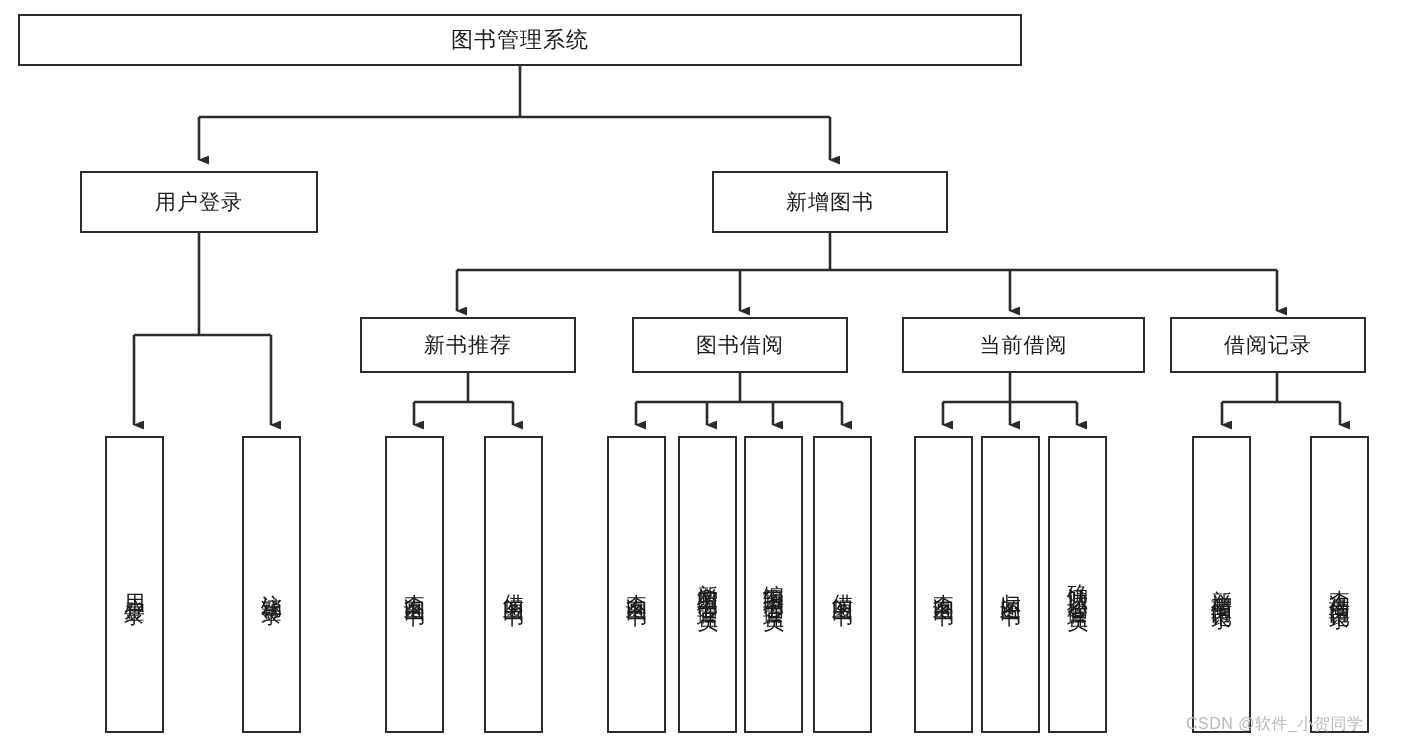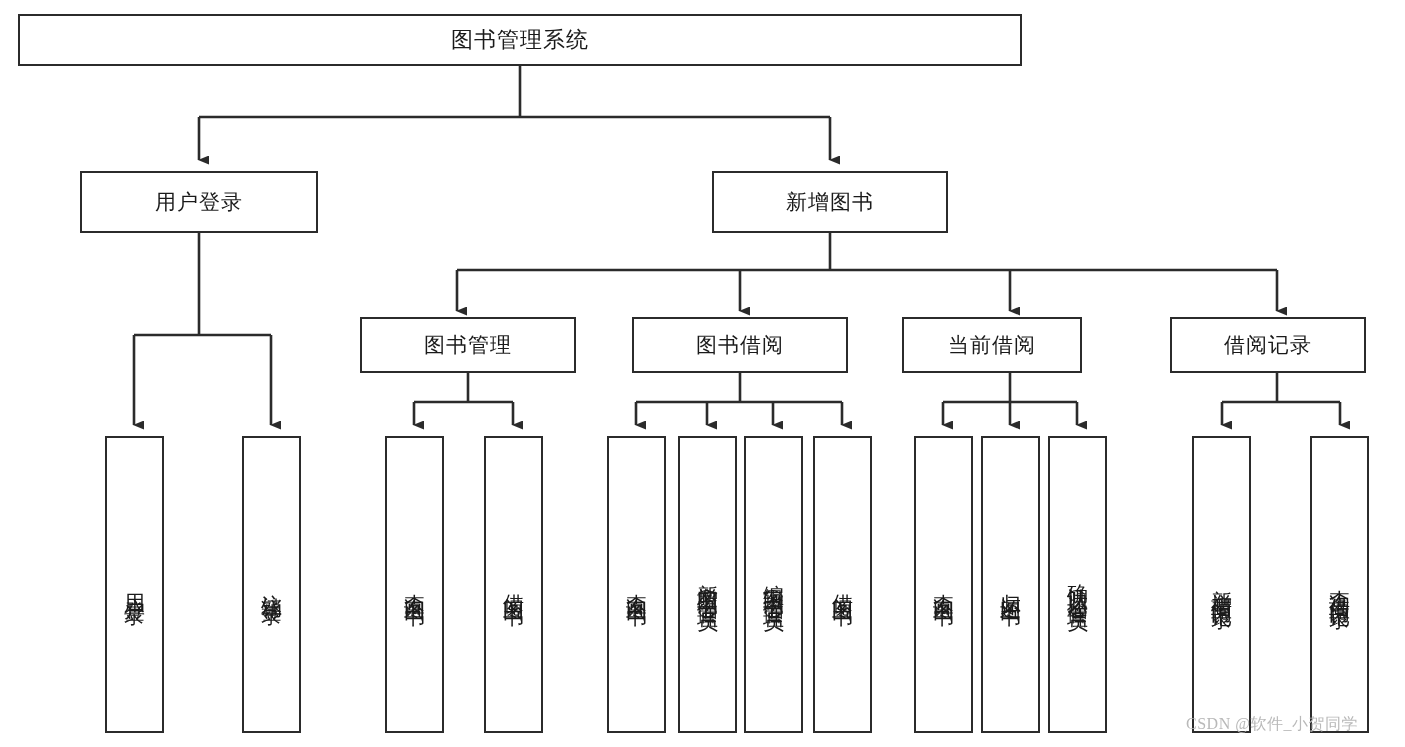--- a/index.html
+++ b/index.html
@@ -7,21 +7,21 @@
   #canvas{position:relative;width:1405px;height:747px;background:#ffffff;overflow:hidden;}
   #wires{position:absolute;left:0;top:0;width:1405px;height:747px;}
   .node{position:absolute;box-sizing:border-box;background:#ffffff;border:2.5px solid #2b2b2b;
         display:flex;align-items:center;justify-content:center;color:#1a1a1a;}
   .node.h{font-size:21px;letter-spacing:1px;}
   .node.root{font-size:22px;letter-spacing:1px;}
   .node.v{writing-mode:vertical-rl;text-orientation:upright;font-size:21px;
           letter-spacing:4px;line-height:1.05;padding:4px 0;}
   .node.v span{writing-mode:vertical-rl;text-orientation:upright;}
   .watermark{position:absolute;left:1186px;top:714px;font-size:16px;color:#b9b9b9;
-             letter-spacing:0.5px;white-space:nowrap;font-family:Liberation Serif, serif;}
+             letter-spacing:0.5px;white-space:nowrap;}
 </style>
 </head>
 <body>
 
 <div id="canvas">
 
   <svg id="wires" viewBox="0 0 1405 747" xmlns="http://www.w3.org/2000/svg">
     <defs>
       <marker id="ah" markerWidth="10" markerHeight="11" refX="4.5" refY="10" orient="auto" markerUnits="userSpaceOnUse">
         <path d="M0,0 L9,0 L4.5,11 Z" fill="#2b2b2b"></path>
@@ -77,26 +77,26 @@
   </div>
 
   <div class="node h" style="left:80px;top:171px;width:238px;height:62px;">
     <span>用户登录</span>
   </div>
   <div class="node h" style="left:712px;top:171px;width:236px;height:62px;">
     <span>新增图书</span>
   </div>
 
   <div class="node h" style="left:360px;top:317px;width:216px;height:56px;">
-    <span>图书管理</span>
+    <span>新书推荐</span>
   </div>
   <div class="node h" style="left:632px;top:317px;width:216px;height:56px;text-align:center;">
     <span>图书借阅</span>
   </div>
-  <div class="node h" style="left:902px;top:317px;width:180px;height:56px;">
+  <div class="node h" style="left:902px;top:317px;width:243px;height:56px;">
     <span>当前借阅</span>
   </div>
   <div class="node h" style="left:1170px;top:317px;width:196px;height:56px;">
     <span>借阅记录</span>
   </div>
 
   <div class="node v" style="left:105px;top:436px;width:59px;height:297px;">
     <span>用户登录</span>
   </div>
   <div class="node v" style="left:242px;top:436px;width:59px;height:297px;">

